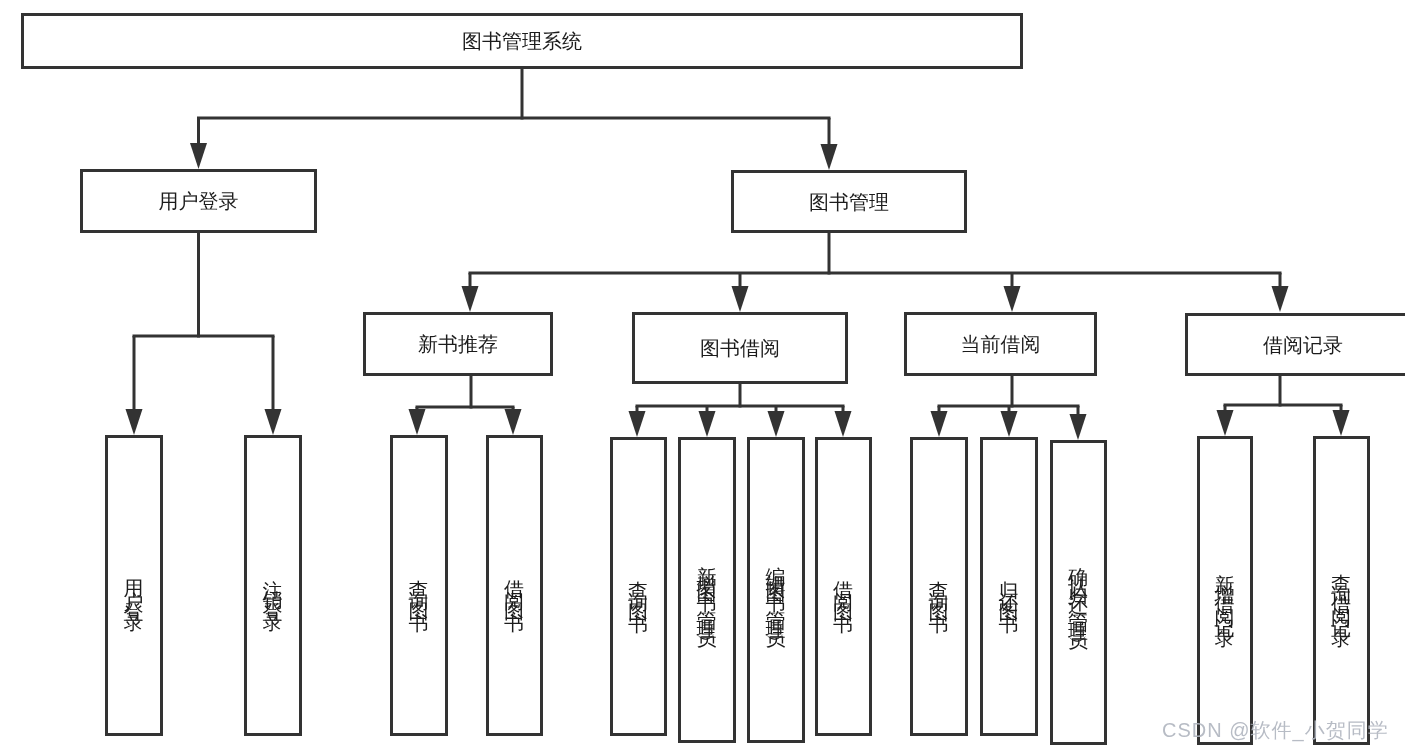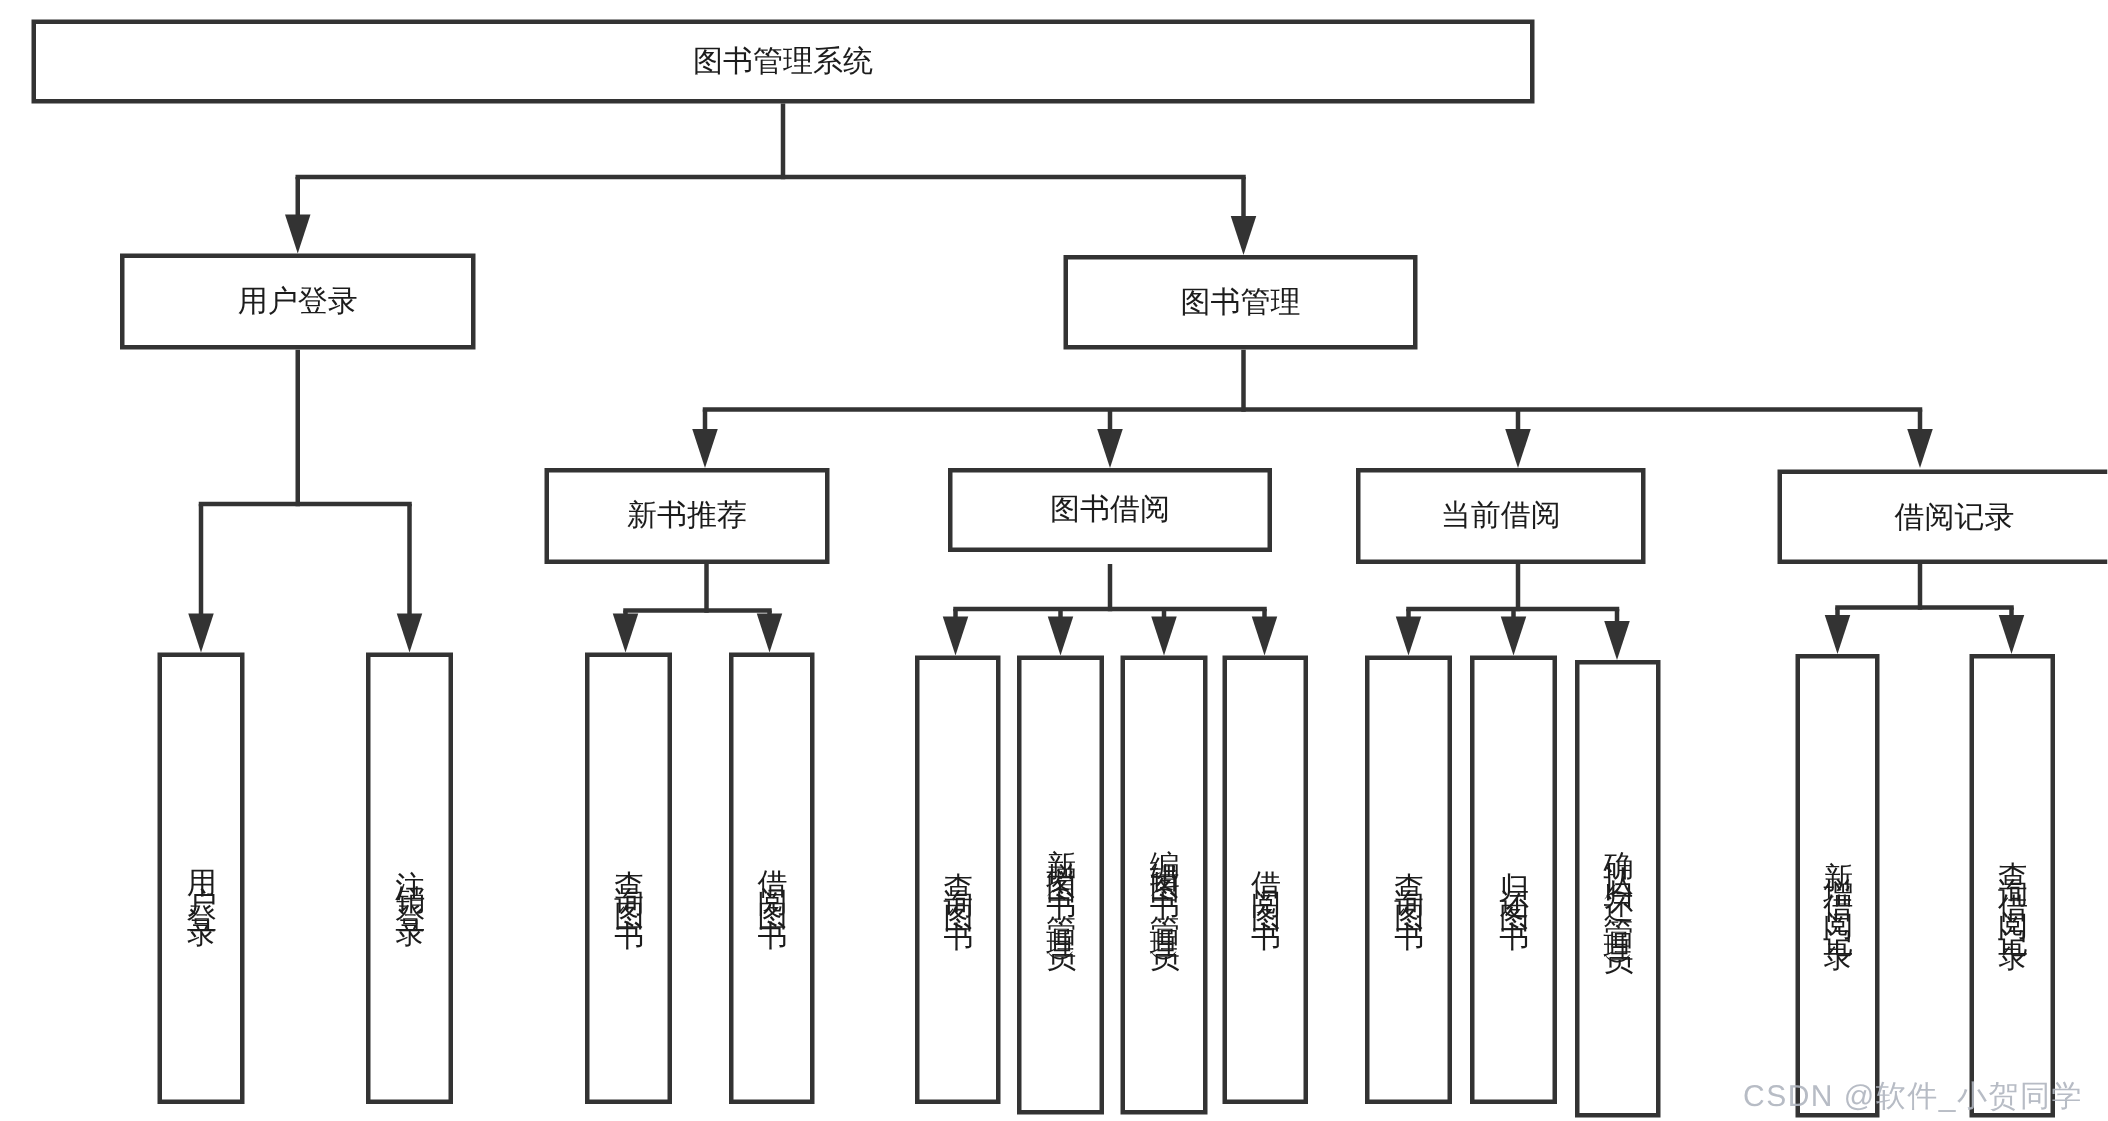--- a/index.html
+++ b/index.html
@@ -110,24 +110,24 @@
       <line x1="1225" y1="405" x2="1225" y2="415"></line>
       <polygon points="1216.5,410 1233.5,410 1225,436"></polygon>
       <line x1="1341" y1="405" x2="1341" y2="415"></line>
       <polygon points="1332.5,410 1349.5,410 1341,436"></polygon>
     </g>
   </svg>
 
   <div class="node" style="left:21px; top:13px; width:1002px; height:56px;">图书管理系统</div>
 
   <div class="node" style="left:80px; top:169px; width:237px; height:64px;">用户登录</div>
-  <div class="node" style="left:709px; top:170px; width:236px; height:63px;text-align:right;">图书管理</div>
+  <div class="node" style="left:731px; top:170px; width:236px; height:63px;text-align:right;">图书管理</div>
 
   <div class="node" style="left:363px; top:312px; width:190px; height:64px;">新书推荐</div>
-  <div class="node" style="left:632px; top:312px; width:216px; height:56px;">图书借阅</div>
+  <div class="node" style="left:632px; top:312px; width:216px; height:72px;">图书借阅</div>
   <div class="node" style="left:904px; top:312px; width:193px; height:64px;">当前借阅</div>
   <div class="node" style="left:1172px; top:313px; width:236px; height:63px;margin-left:13px;">借阅记录</div>
 
   <div class="node vbox" style="left:105px; top:435px; width:58px; height:301px;">用户登录</div>
   <div class="node vbox" style="left:244px; top:435px; width:58px; height:301px;">注销登录</div>
 
   <div class="node vbox" style="left:390px; top:435px; width:58px; height:301px;">查询图书</div>
   <div class="node vbox" style="left:486px; top:435px; width:57px; height:301px;">借阅图书</div>
 
   <div class="node vbox" style="left:610px; top:437px; width:57px; height:299px;">查询图书</div>

